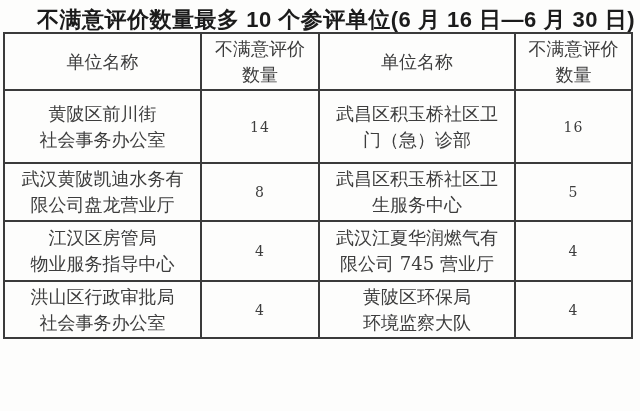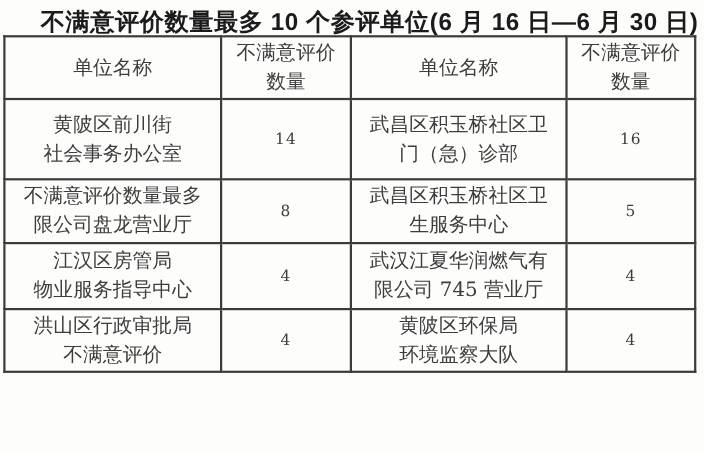--- a/index.html
+++ b/index.html
@@ -81,40 +81,40 @@
     <tr class="r0">
       <td>黄陂区前川街
 社会事务办公室</td>
       <td class="num-cell">14</td>
       <td>武昌区积玉桥社区卫
 门（急）诊部</td>
       <td class="num-cell">16</td>
     </tr>
 
     <tr class="r1">
-      <td>不满意评价数量最多
+      <td>武汉黄陂凯迪水务有
 限公司盘龙营业厅</td>
       <td class="num-cell">8</td>
       <td>武昌区积玉桥社区卫
 生服务中心</td>
       <td class="num-cell">5</td>
     </tr>
 
 
     <tr class="r3">
       <td>江汉区房管局
 物业服务指导中心</td>
       <td class="num-cell">4</td>
       <td>武汉江夏华润燃气有
 限公司 745 营业厅</td>
       <td class="num-cell">4</td>
     </tr>
 
     <tr class="r4">
       <td>洪山区行政审批局
-不满意评价</td>
+社会事务办公室</td>
       <td class="num-cell">4</td>
       <td>黄陂区环保局
 环境监察大队</td>
       <td class="num-cell">4</td>
     </tr>
   </tbody>
 </table>
 
 </body></html>

